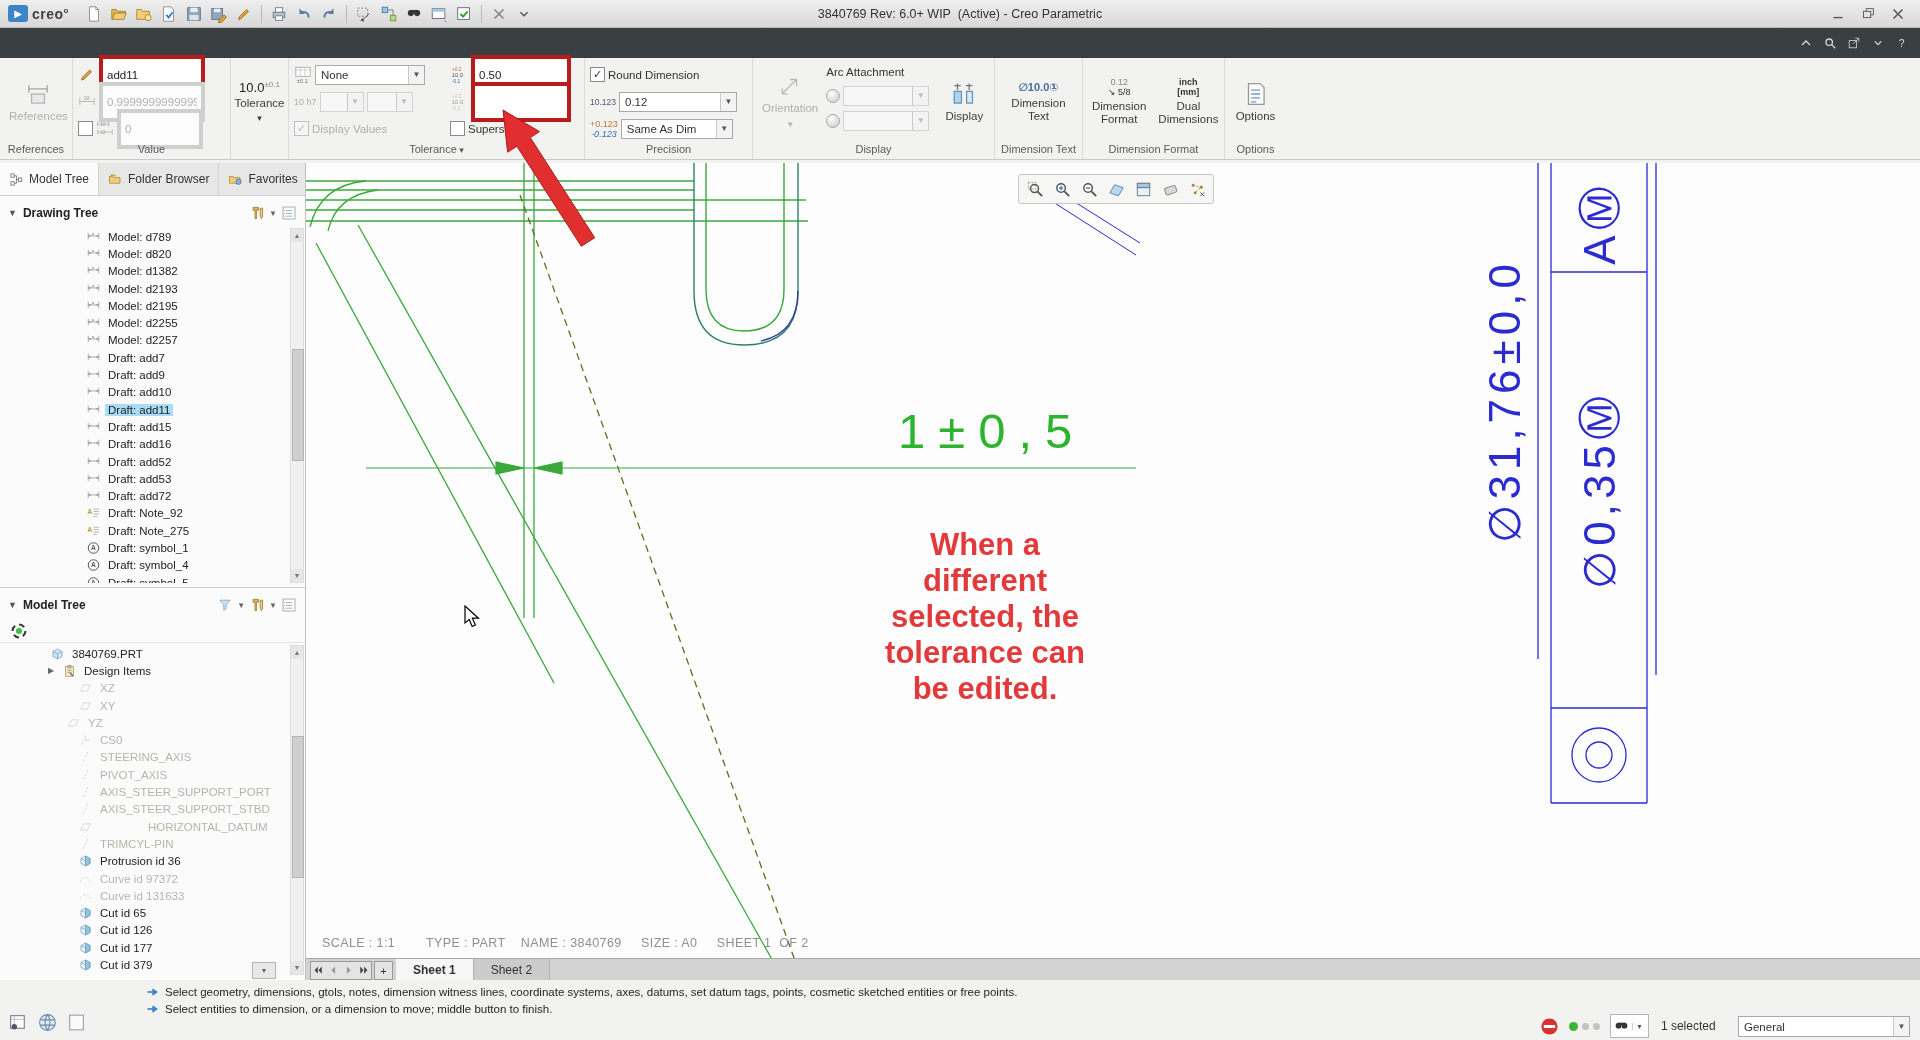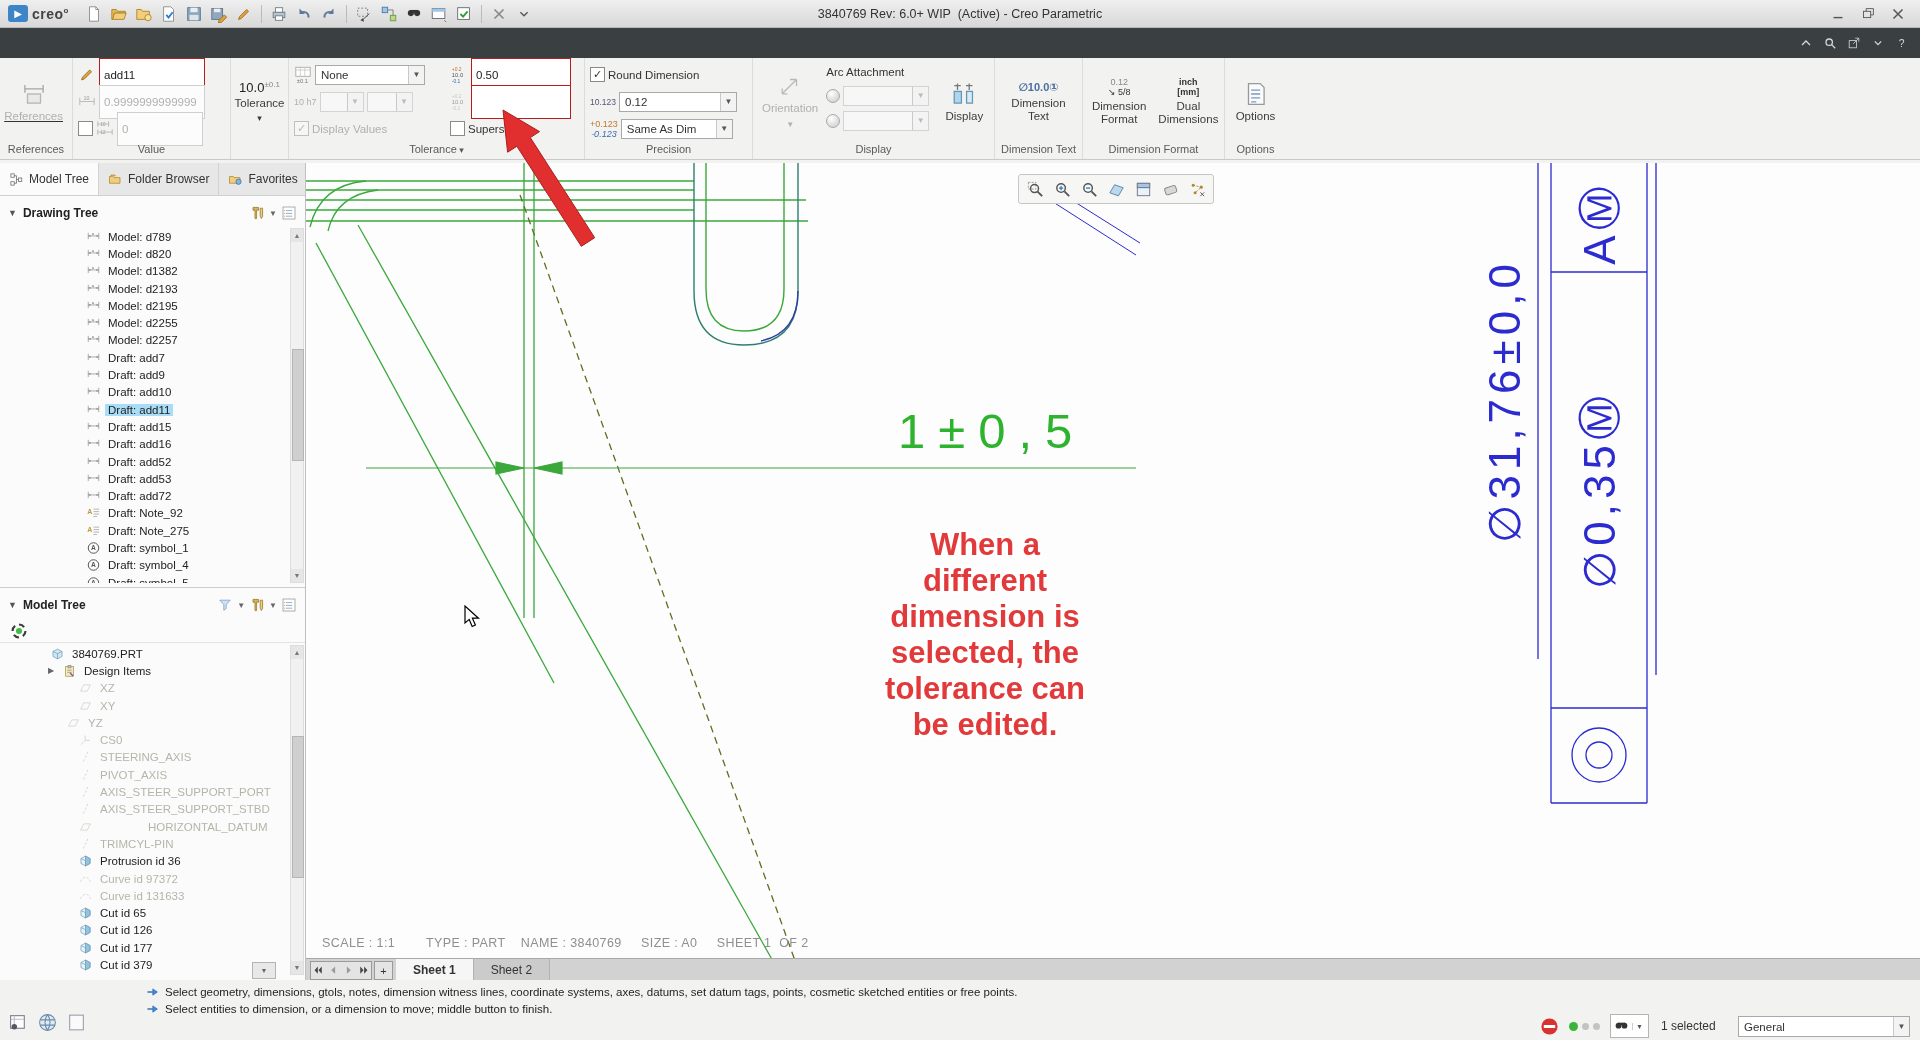--- a/index.html
+++ b/index.html
@@ -31,21 +31,21 @@
   
   .ribbon{position:absolute;left:0;top:58px;width:1920px;height:102px;background:#f2f2f1;
     border-bottom:1px solid #c9c9c9;display:flex;box-sizing:border-box;}
   .rgroup{position:relative;box-sizing:border-box;padding:3px 5px 17px;display:flex;gap:4px;}
   .rgroup + .rgroup{border-left:1px solid #dcdcdc;}
   .grouplabel{position:absolute;bottom:0;left:0;right:0;height:16px;text-align:center;
     font-size:11px;color:#5a5a5a;white-space:nowrap;}
   .haspop::after{content:" ▾";font-size:9px;}
   .rcol{display:flex;flex-direction:column;justify-content:flex-start;}
   .rrow{display:flex;align-items:center;gap:3px;height:27px;}
-  .rfield{height:19px;border:1px solid #b91c1c;background:#fff;font-size:11.5px;padding:16px 4px;
+  .rfield{height:19px;border:4px solid #b91c1c;background:#fff;font-size:11.5px;padding:16px 4px;
     box-sizing:border-box;font-family:inherit;color:#222;}
   .rfield.dimmed{color:#b0b0b0;border-color:#cfcfcf;background:#fcfcfc;}
   .rselect{height:20px;border:1px solid #a9a9a9;background:#fff;display:flex;align-items:center;box-sizing:border-box;}
   .rselect .selval{flex:1;padding:0 5px;font-size:11.5px;white-space:nowrap;overflow:hidden;}
   .rselect .selarrow{width:15px;align-self:stretch;border-left:1px solid #c9c9c9;display:flex;
     align-items:center;justify-content:center;font-size:8px;color:#555;background:#f3f3f3;}
   .rselect.dimmed{border-color:#d3d3d3;background:#f7f7f7;color:#b5b5b5;}
   .rselect.dimmed .selarrow{color:#bbb;}
   .chk{width:13px;height:13px;border:1px solid #8a8a8a;background:#fff;display:inline-flex;
     align-items:center;justify-content:center;font-size:11px;color:#333;flex:none;}
@@ -294,21 +294,21 @@
           <path d="M6 8l4 4 4-4" fill="none" stroke="#d8d8d8" stroke-width="1.6"></path>
         </svg>
         <svg class="isvg" viewBox="0 0 20 20">
           <text x="6" y="15" font-size="13" fill="#d8d8d8">?</text>
         </svg>
       </div>
   </div>
 
   <div class="ribbon">
 
-    <div class="rgroup" style="width:72px;justify-content:flex-end;text-decoration:underline;">
+    <div class="rgroup" style="width:72px;justify-content:flex-start;">
       <div class="bigbtn dimmed">
         <svg class="isvg" viewBox="0 0 20 20">
             <path d="M3 3v6M17 3v6M3 6h14" stroke="#a5a5a5" fill="none"></path>
             <rect x="5" y="10" width="10" height="7" fill="#e9e9e9" stroke="#b5b5b5"></rect>
           </svg>
         <span>References</span>
       </div>
       <div class="grouplabel">References</div>
     </div>
 
@@ -968,21 +968,20 @@
 
     <div class="green-dim">1±0,5</div>
 
     <div class="vtext" style="left:948px;top:208px;width:500px;height:60px;transform:rotate(-90deg);">∅31,76±0,0</div>
     <div class="vtext" style="left:1079px;top:297px;width:430px;height:60px;transform:rotate(-90deg);">∅0,35Ⓜ</div>
     <div class="vtext" style="left:1238px;top:30px;width:112px;height:60px;transform:rotate(-90deg);">AⓂ</div>
 
     <div class="annot">
         <div>When a</div>
         <div>different</div>
-        <div>dimension is</div>
         <div>selected, the</div>
         <div>tolerance can</div>
         <div>be edited.</div>
       </div>
 
     <div class="sheetinfo">SCALE : 1:1        TYPE : PART    NAME : 3840769     SIZE : A0     SHEET 1  OF 2</div>
 
     <div class="sheettabs">
       <div class="stnav">
           <span><svg class="isvg" viewBox="0 0 20 20" style="width: 13px; height: 13px;">

